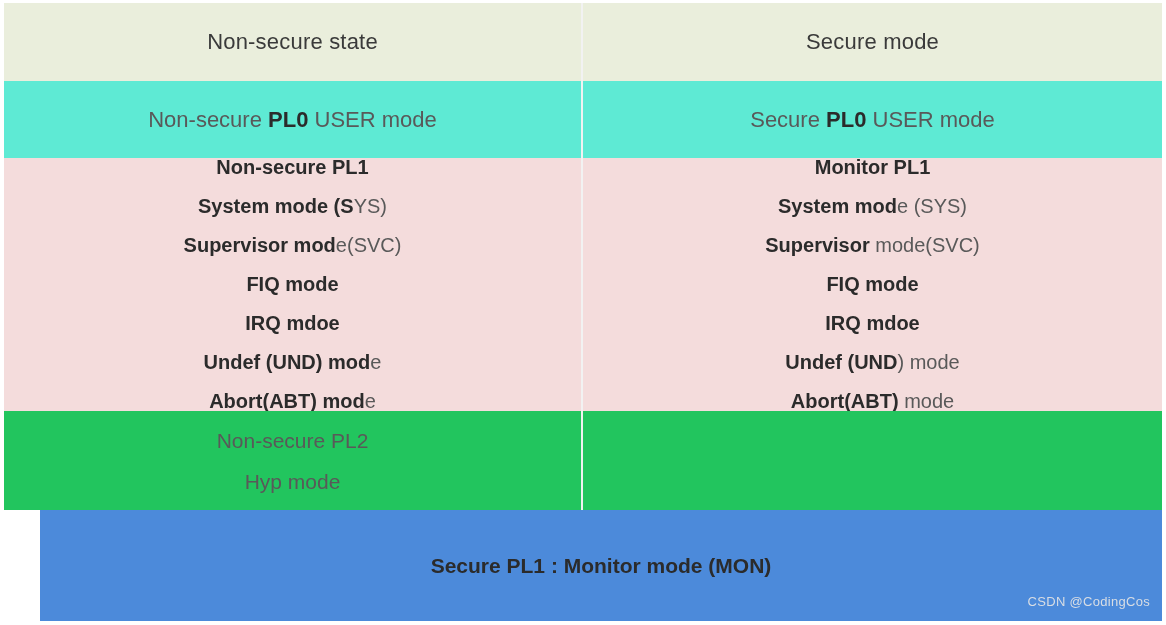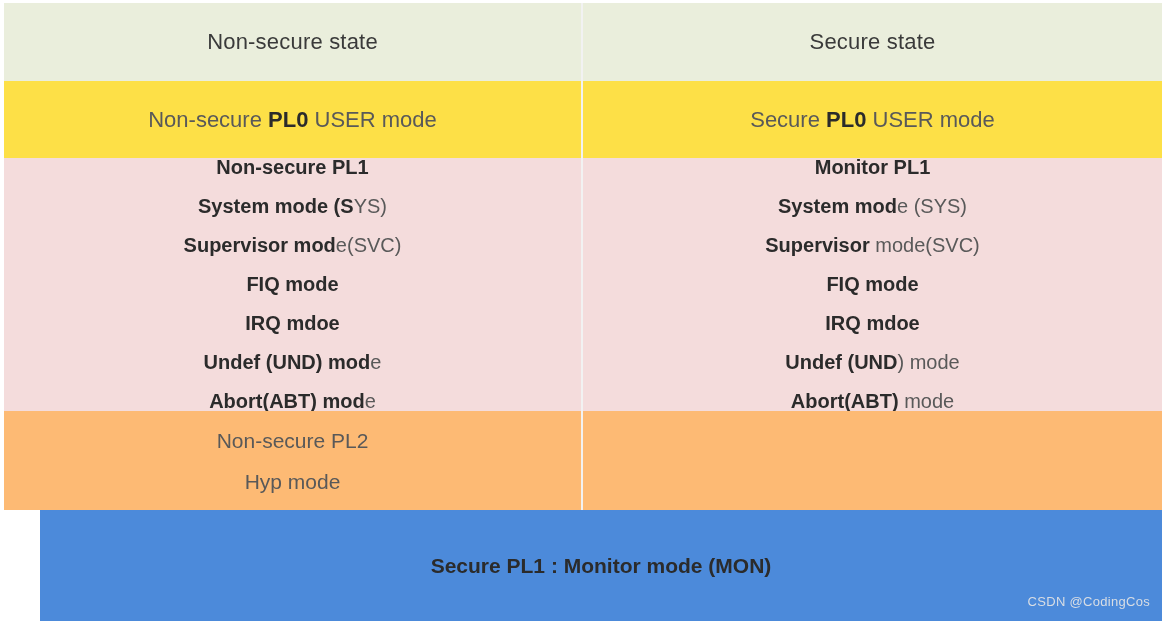--- a/index.html
+++ b/index.html
@@ -59,37 +59,37 @@
   .row-state { height: 78px; }
   .row-state .cell {
     background: #eaeedc;
     font-size: 22px;
     letter-spacing: 0.2px;
   }
 
   
   .row-pl0 { height: 77px; }
   .row-pl0 .cell {
-    background: #fde047;
+    background: #5eead4;
     font-size: 22px;
   }
 
   
   .row-pl1 { height: 253px; }
   .row-pl1 .cell {
     background: #f4dcdc;
     font-size: 20px;
     line-height: 39px;
   }
   .row-pl1 .line { white-space: nowrap; }
 
   
   .row-pl2 { height: 99px; }
   .row-pl2 .cell {
-    background: #fdba74;
+    background: #22c55e;
     font-size: 21px;
     line-height: 41px;
   }
 
   
   .row-mon { flex: 1 1 auto; min-height: 69px; }
   .row-mon .cell {
     flex: 1 1 100%;
     background: #4c8ada;
     font-size: 21px;
@@ -117,21 +117,21 @@
 <body>
 
 <div class="diagram">
   <div class="grid">
 
     <div class="row row-state">
       <div class="cell left">
         <span>Non-secure state</span>
       </div>
       <div class="cell right">
-        <span>Secure state</span>
+        <span>Secure mode</span>
       </div>
     </div>
 
     <div class="row row-pl0">
       <div class="cell left">
         <span class="line"><span class="n">Non-secure </span><span class="b">PL0</span><span class="n"> USER mode</span></span>
       </div>
       <div class="cell right">
         <span class="line"><span class="n">Secure </span><span class="b">PL0</span><span class="n"> USER mode</span></span>
       </div>

